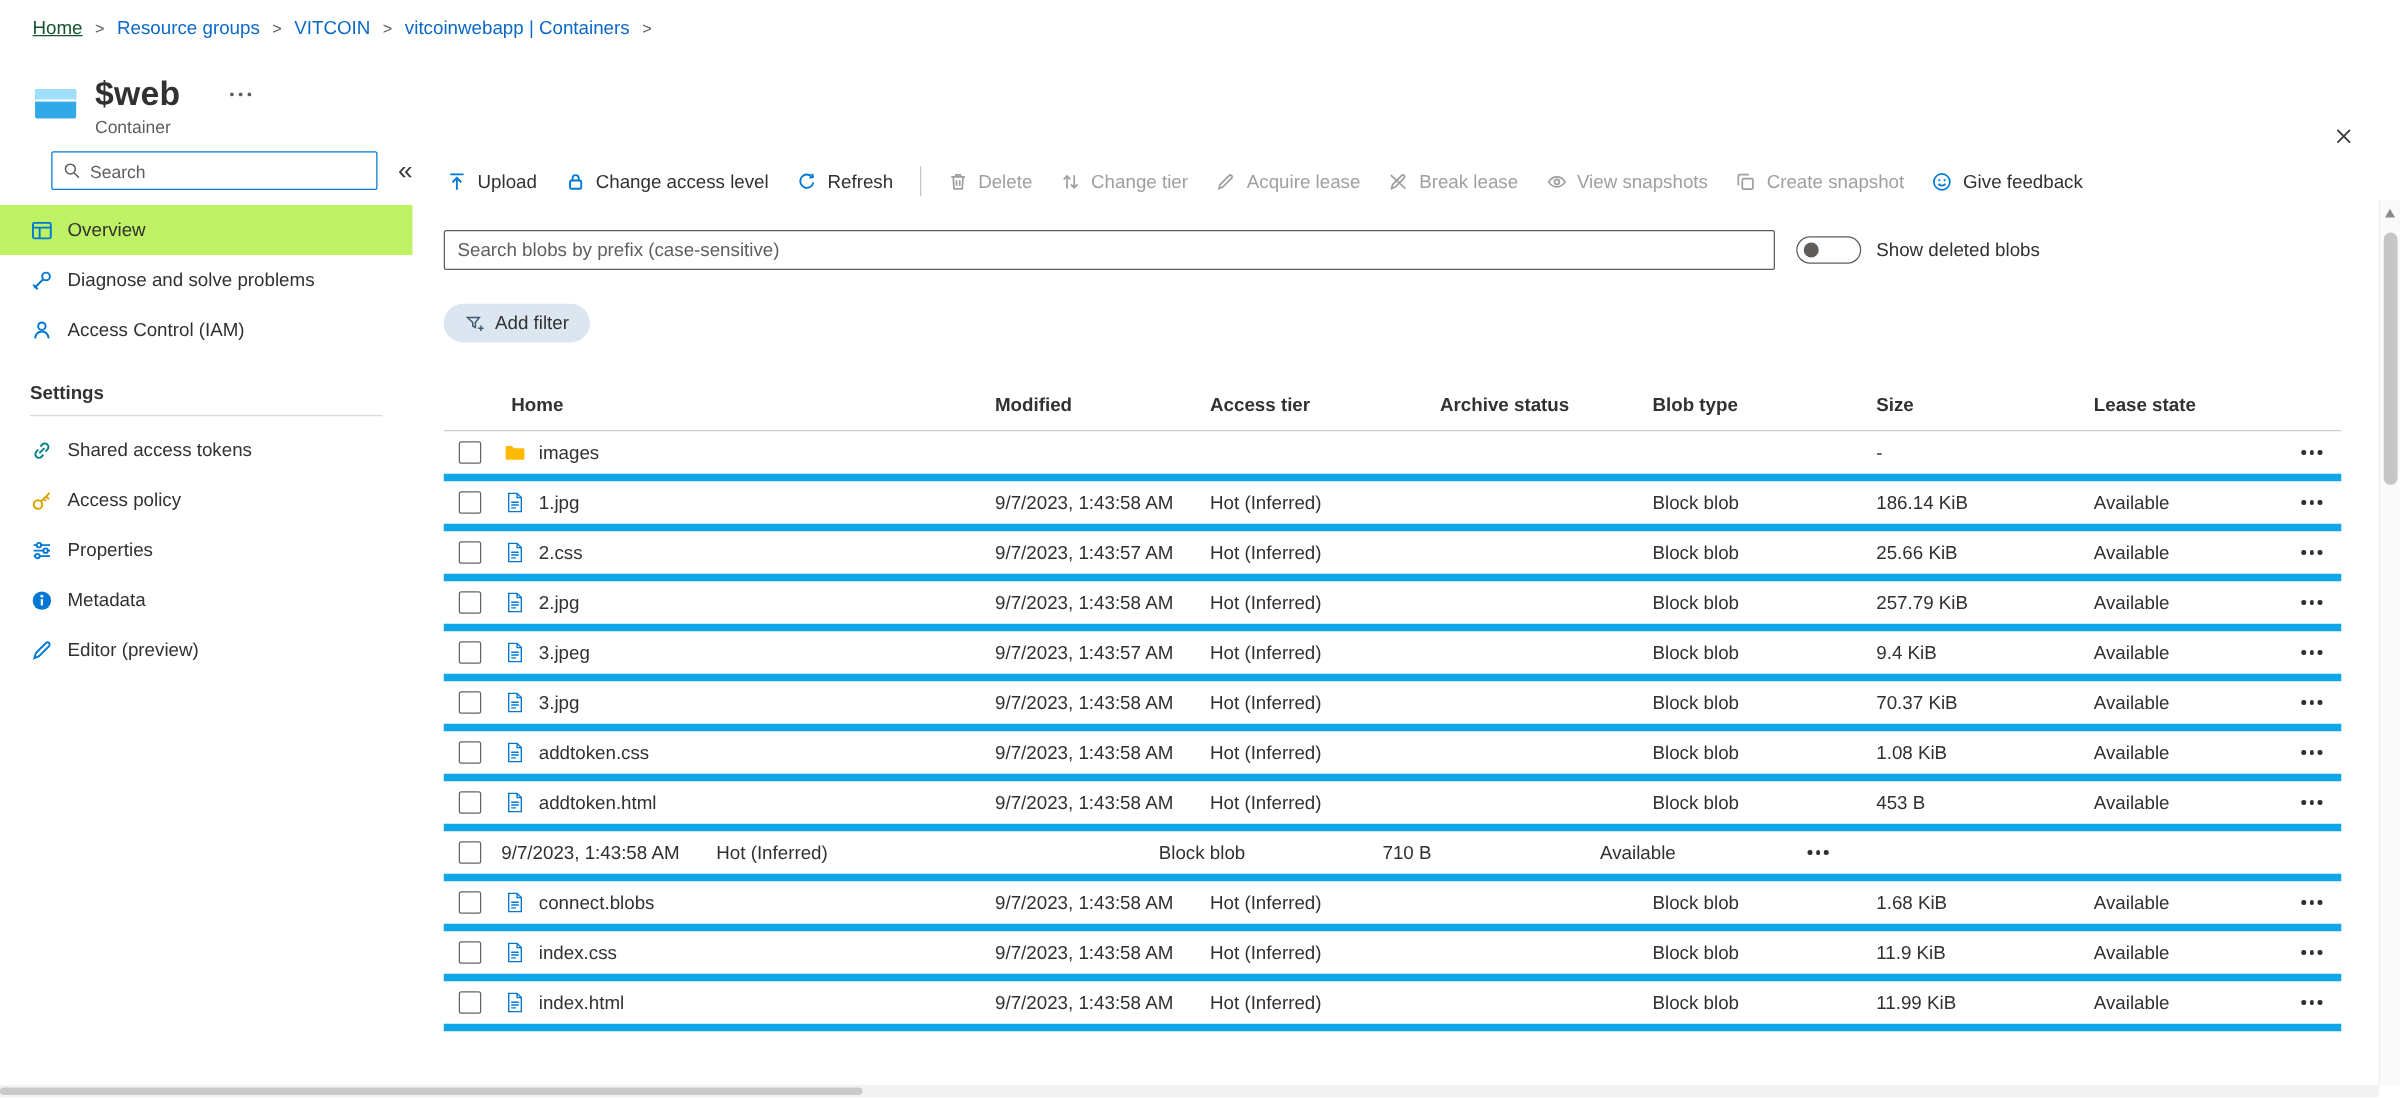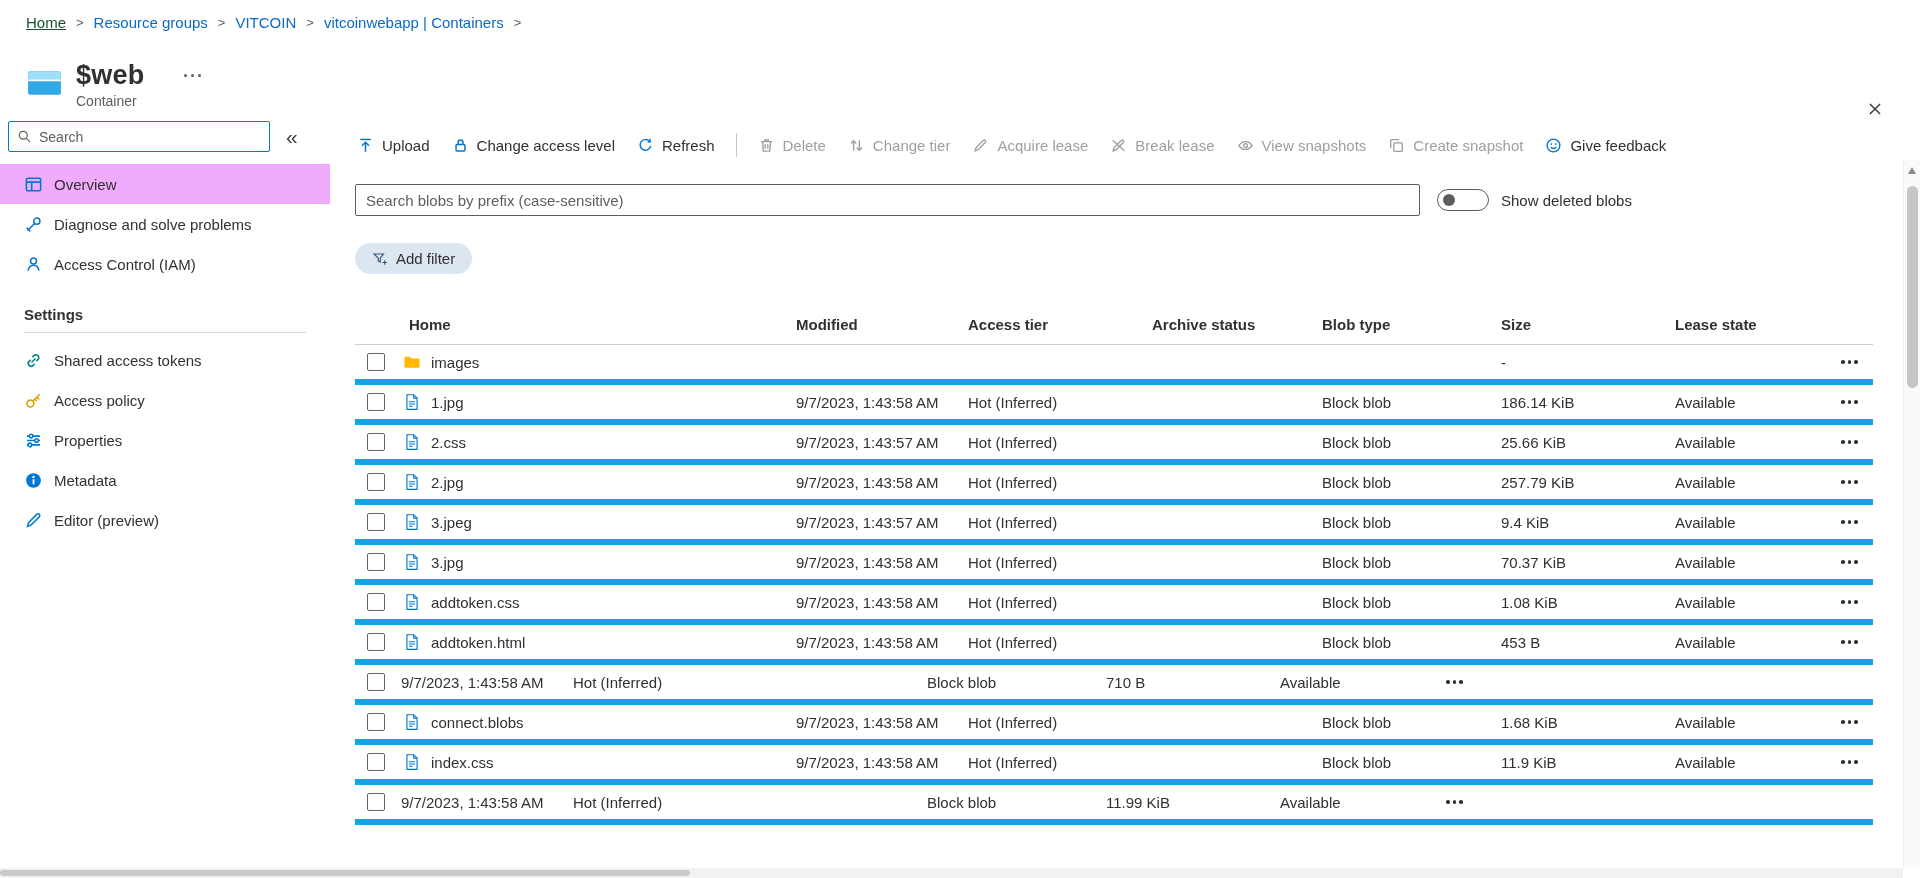--- a/index.html
+++ b/index.html
@@ -22,28 +22,28 @@
   .more-dots{display:inline-flex;gap:4px;margin-left:36px;cursor:pointer;padding:4px}
   .more-dots i{width:3px;height:3px;border-radius:50%;background:#605e5c}
   .page-subtitle{font-size:14px;color:#605e5c;margin-top:2px}
   .close-btn{position:absolute;top:56px;right:36px;background:none;border:none;cursor:pointer}
 
   
   .body{display:flex;margin-top:12px;align-items:flex-start}
 
   
   .sidebar{width:330px;flex:none}
-  .sidebar-search-row{display:flex;align-items:center;padding-left:8px}
+  .sidebar-search-row{display:flex;align-items:center;padding-left:41px}
   .searchbox{display:flex;align-items:center;width:262px;height:31px;border:1px solid #0078d4;border-radius:2px;padding:0 6px 0 8px;background:#fff}
   .searchbox input{border:none;outline:none;flex:1;min-width:0;font:inherit;font-size:14px;color:#323130;margin-left:7px}
   .searchbox input::placeholder{color:#605e5c}
   .collapse-btn{margin-left:16px;background:none;border:none;font-size:21px;line-height:1;color:#3b3a39;cursor:pointer;font-family:inherit}
   .nav{margin-top:12px}
   .nav-item{display:flex;align-items:center;gap:11px;height:40px;padding-left:24px;font-size:15px;cursor:pointer}
-  .nav-item.selected{background:#f0abfc}
+  .nav-item.selected{background:#bef264}
   .nav-ic{width:19px;height:19px;flex:none;display:flex;color:#0078d4}
   .settings-header{font-size:15px;font-weight:700;padding:22px 0 9px 24px}
   .sidebar-divider{border:none;border-top:1px solid #d8d8d8;margin:0 24px 7px 24px}
 
   
   .main{flex:1;min-width:0;padding-left:25px;padding-right:30px}
   .toolbar{display:flex;align-items:center;height:48px}
   .tb{display:flex;align-items:center;gap:8px;background:none;border:none;font:inherit;font-size:15px;color:#323130;padding:6px 11px;cursor:pointer;white-space:nowrap}
   .tb.first{padding-left:2px}
   .tb-ic{display:flex;color:#0078d4}
@@ -689,20 +689,31 @@
                   <i></i>
                   <i></i>
                 </span>
               </div>
             </div>
 
             <div class="row file">
               <div class="col-check">
                 <span class="checkbox"></span>
               </div>
+              <div class="col-name">
+
+                <span class="name-ic file-ic">
+                  <svg viewBox="0 0 16 16" width="18" height="18">
+                    <path d="M3.5 1.5h6l3 3v10h-9z" fill="#fff" stroke="#0078d4" stroke-width="1"></path>
+                    <path d="M9.5 1.5v3h3" fill="none" stroke="#0078d4" stroke-width="1"></path>
+                    <path d="M5.3 7.8h5.4M5.3 9.8h5.4M5.3 11.8h3.4" stroke="#0078d4" stroke-width="1"></path>
+                  </svg>
+                </span>
+                <span class="name-label">index.html</span>
+              </div>
               <div class="col-modified">9/7/2023, 1:43:58 AM</div>
               <div class="col-tier">Hot (Inferred)</div>
               <div class="col-archive"></div>
               <div class="col-blobtype">Block blob</div>
               <div class="col-size">11.99 KiB</div>
               <div class="col-lease">Available</div>
               <div class="col-menu">
                 <span class="row-menu">
                   <i></i>
                   <i></i>

